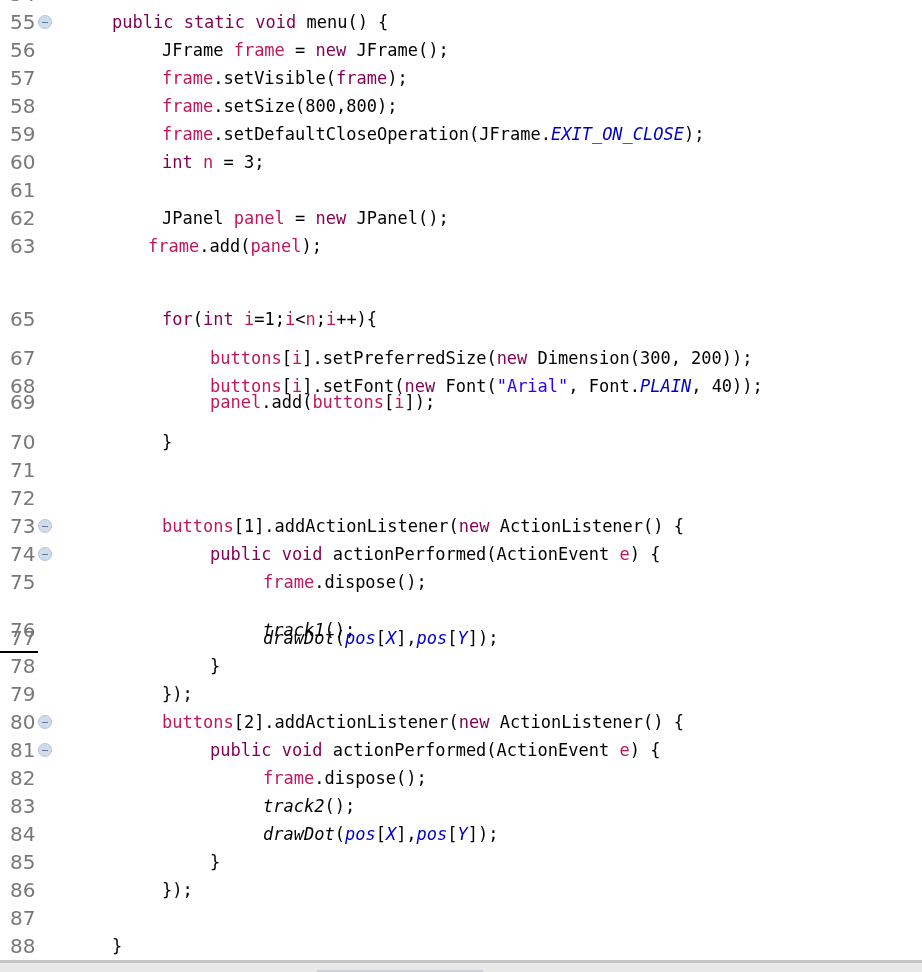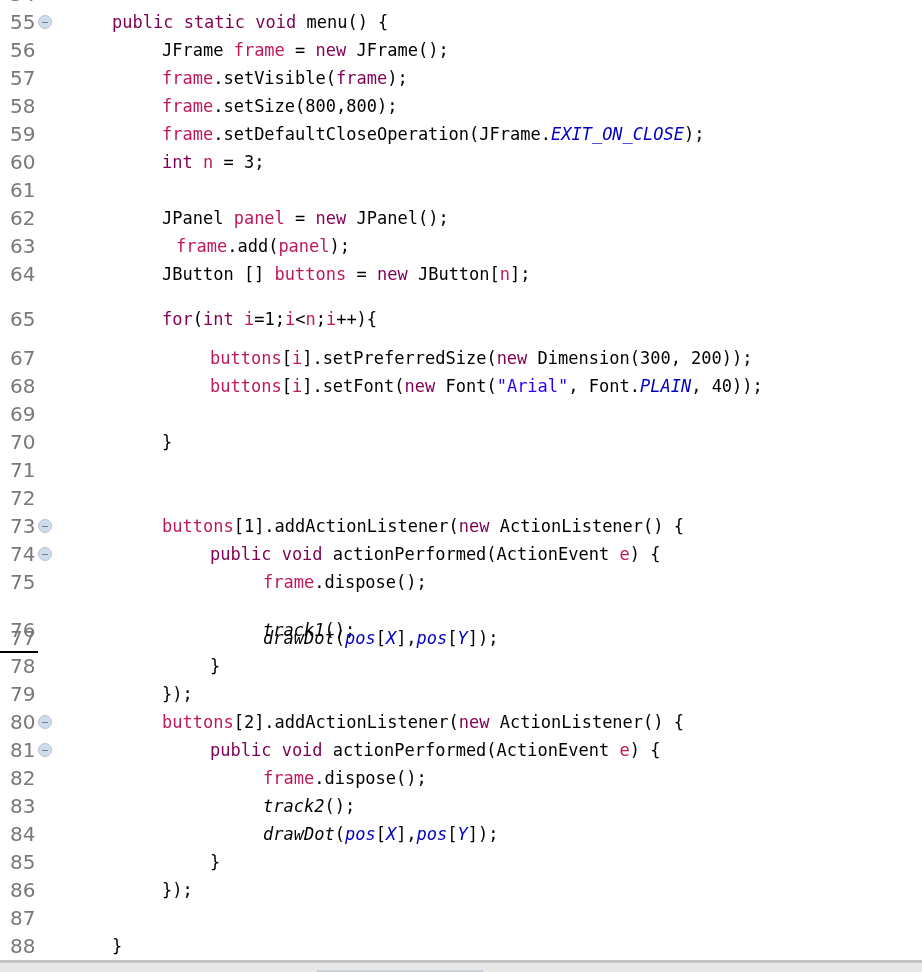--- a/index.html
+++ b/index.html
@@ -57,26 +57,25 @@
 <div class="editor" id="editor">
     <div class="line" style="top: 0px;"><span class="ln">54</span></div>
     <div class="line" style="top: 28px;"><span class="ln">55</span><span class="fold"></span><span class="code" style="left: 112px;"><span class="kw">public static void </span><span>menu() {</span></span></div>
     <div class="line" style="top: 56px;"><span class="ln">56</span><span class="code" style="left: 162px;"><span>JFrame </span><span class="var">frame</span><span> = </span><span class="kw">new</span><span> JFrame();</span></span></div>
     <div class="line" style="top: 84px;"><span class="ln">57</span><span class="code" style="left: 162px;"><span class="var">frame</span><span>.setVisible(</span><span class="kw">frame</span><span>);</span></span></div>
     <div class="line" style="top: 112px;"><span class="ln">58</span><span class="code" style="left: 162px;"><span class="var">frame</span><span>.setSize(800,800);</span></span></div>
     <div class="line" style="top: 140px;"><span class="ln">59</span><span class="code" style="left: 162px;"><span class="var">frame</span><span>.setDefaultCloseOperation(JFrame.</span><span class="sf">EXIT_ON_CLOSE</span><span>);</span></span></div>
     <div class="line" style="top: 168px;"><span class="ln">60</span><span class="code" style="left: 162px;"><span class="kw">int </span><span class="var">n</span><span> = 3;</span></span></div>
     <div class="line" style="top: 196px;"><span class="ln">61</span><span class="code" style="left: 162px;"></span></div>
     <div class="line" style="top: 224px;"><span class="ln">62</span><span class="code" style="left: 162px;"><span>JPanel </span><span class="var">panel</span><span> = </span><span class="kw">new</span><span> JPanel();</span></span></div>
-    <div class="line" style="top: 252px;"><span class="ln">63</span><span class="code" style="left: 176px;"><span class="var">frame</span><span>.add(</span><span class="var">panel</span><span>);</span></span></div>
-    <div class="line" style="top: 280px;"><span class="ln">64</span><span class="code" style="left: 162px;"><span>JButton [] </span><span class="var">buttons</span><span> = </span><span class="kw">new</span><span> JButton[</span><span class="var">n</span><span>];</span></span></div>
+    <div class="line" style="top: 252px;"><span class="ln">63</span><span class="code" style="left: 148px;"><span class="var">frame</span><span>.add(</span><span class="var">panel</span><span>);</span></span></div>
     <div class="line" style="top: 325px;"><span class="ln">65</span><span class="code" style="left: 162px;"><span class="kw">for</span><span>(</span><span class="kw">int </span><span class="var">i</span><span>=1;</span><span class="var">i</span><span>&lt;</span><span class="var">n</span><span>;</span><span class="var">i</span><span>++){</span></span></div>
     <div class="line" style="top: 364px;"><span class="ln">67</span><span class="code" style="left: 210px;"><span class="var">buttons</span><span>[</span><span class="var">i</span><span>].setPreferredSize(</span><span class="kw">new</span><span> Dimension(300, 200));</span></span></div>
     <div class="line" style="top: 392px;"><span class="ln">68</span><span class="code" style="left: 210px;"><span class="var">buttons</span><span>[</span><span class="var">i</span><span>].setFont(</span><span class="kw">new</span><span> Font(</span><span class="str">"Arial"</span><span>, Font.</span><span class="sf">PLAIN</span><span>, 40));</span></span></div>
-    <div class="line" style="top: 420px; text-decoration: underline;"><span class="ln">69</span></div>
+    <div class="line" style="top: 408px; text-decoration: underline;"><span class="ln">69</span><span class="code" style="left: 210px;"><span class="var">panel</span><span>.add(</span><span class="var">buttons</span><span>[</span><span class="var">i</span><span>]);</span></span></div>
     <div class="line" style="top: 448px;"><span class="ln">70</span><span class="code" style="left: 162px;"><span>}</span></span></div>
     <div class="line" style="top: 476px;"><span class="ln">71</span><span class="code" style="left: 162px;"></span></div>
     <div class="line" style="top: 504px;"><span class="ln">72</span><span class="code" style="left: 162px;"></span></div>
     <div class="line" style="top: 532px;"><span class="ln">73</span><span class="fold"></span><span class="code" style="left: 162px;"><span class="var">buttons</span><span>[1].addActionListener(</span><span class="kw">new</span><span> ActionListener() {</span></span></div>
     <div class="line" style="top: 560px;"><span class="ln">74</span><span class="fold"></span><span class="code" style="left: 210px;"><span class="kw">public void </span><span>actionPerformed(ActionEvent </span><span class="var">e</span><span>) {</span></span></div>
     <div class="line" style="top: 588px;"><span class="ln">75</span><span class="code" style="left: 263px;"><span class="var">frame</span><span>.dispose();</span></span></div>
     <div class="line" style="top: 636px; text-decoration: underline;"><span class="ln">76</span><span class="code" style="left: 263px;"><span class="sm">track1</span><span>();</span></span></div>
     <div class="line" style="top: 644px;"><span class="ln">77</span><span class="code" style="left: 263px;"><span class="sm">drawDot</span><span>(</span><span class="sf">pos</span><span>[</span><span class="sf">X</span><span>],</span><span class="sf">pos</span><span>[</span><span class="sf">Y</span><span>]);</span></span></div>
     <div class="line" style="top: 672px;"><span class="ln">78</span><span class="code" style="left: 210px;"><span>}</span></span></div>
     <div class="line" style="top: 700px;"><span class="ln">79</span><span class="code" style="left: 162px;"><span>});</span></span></div>

